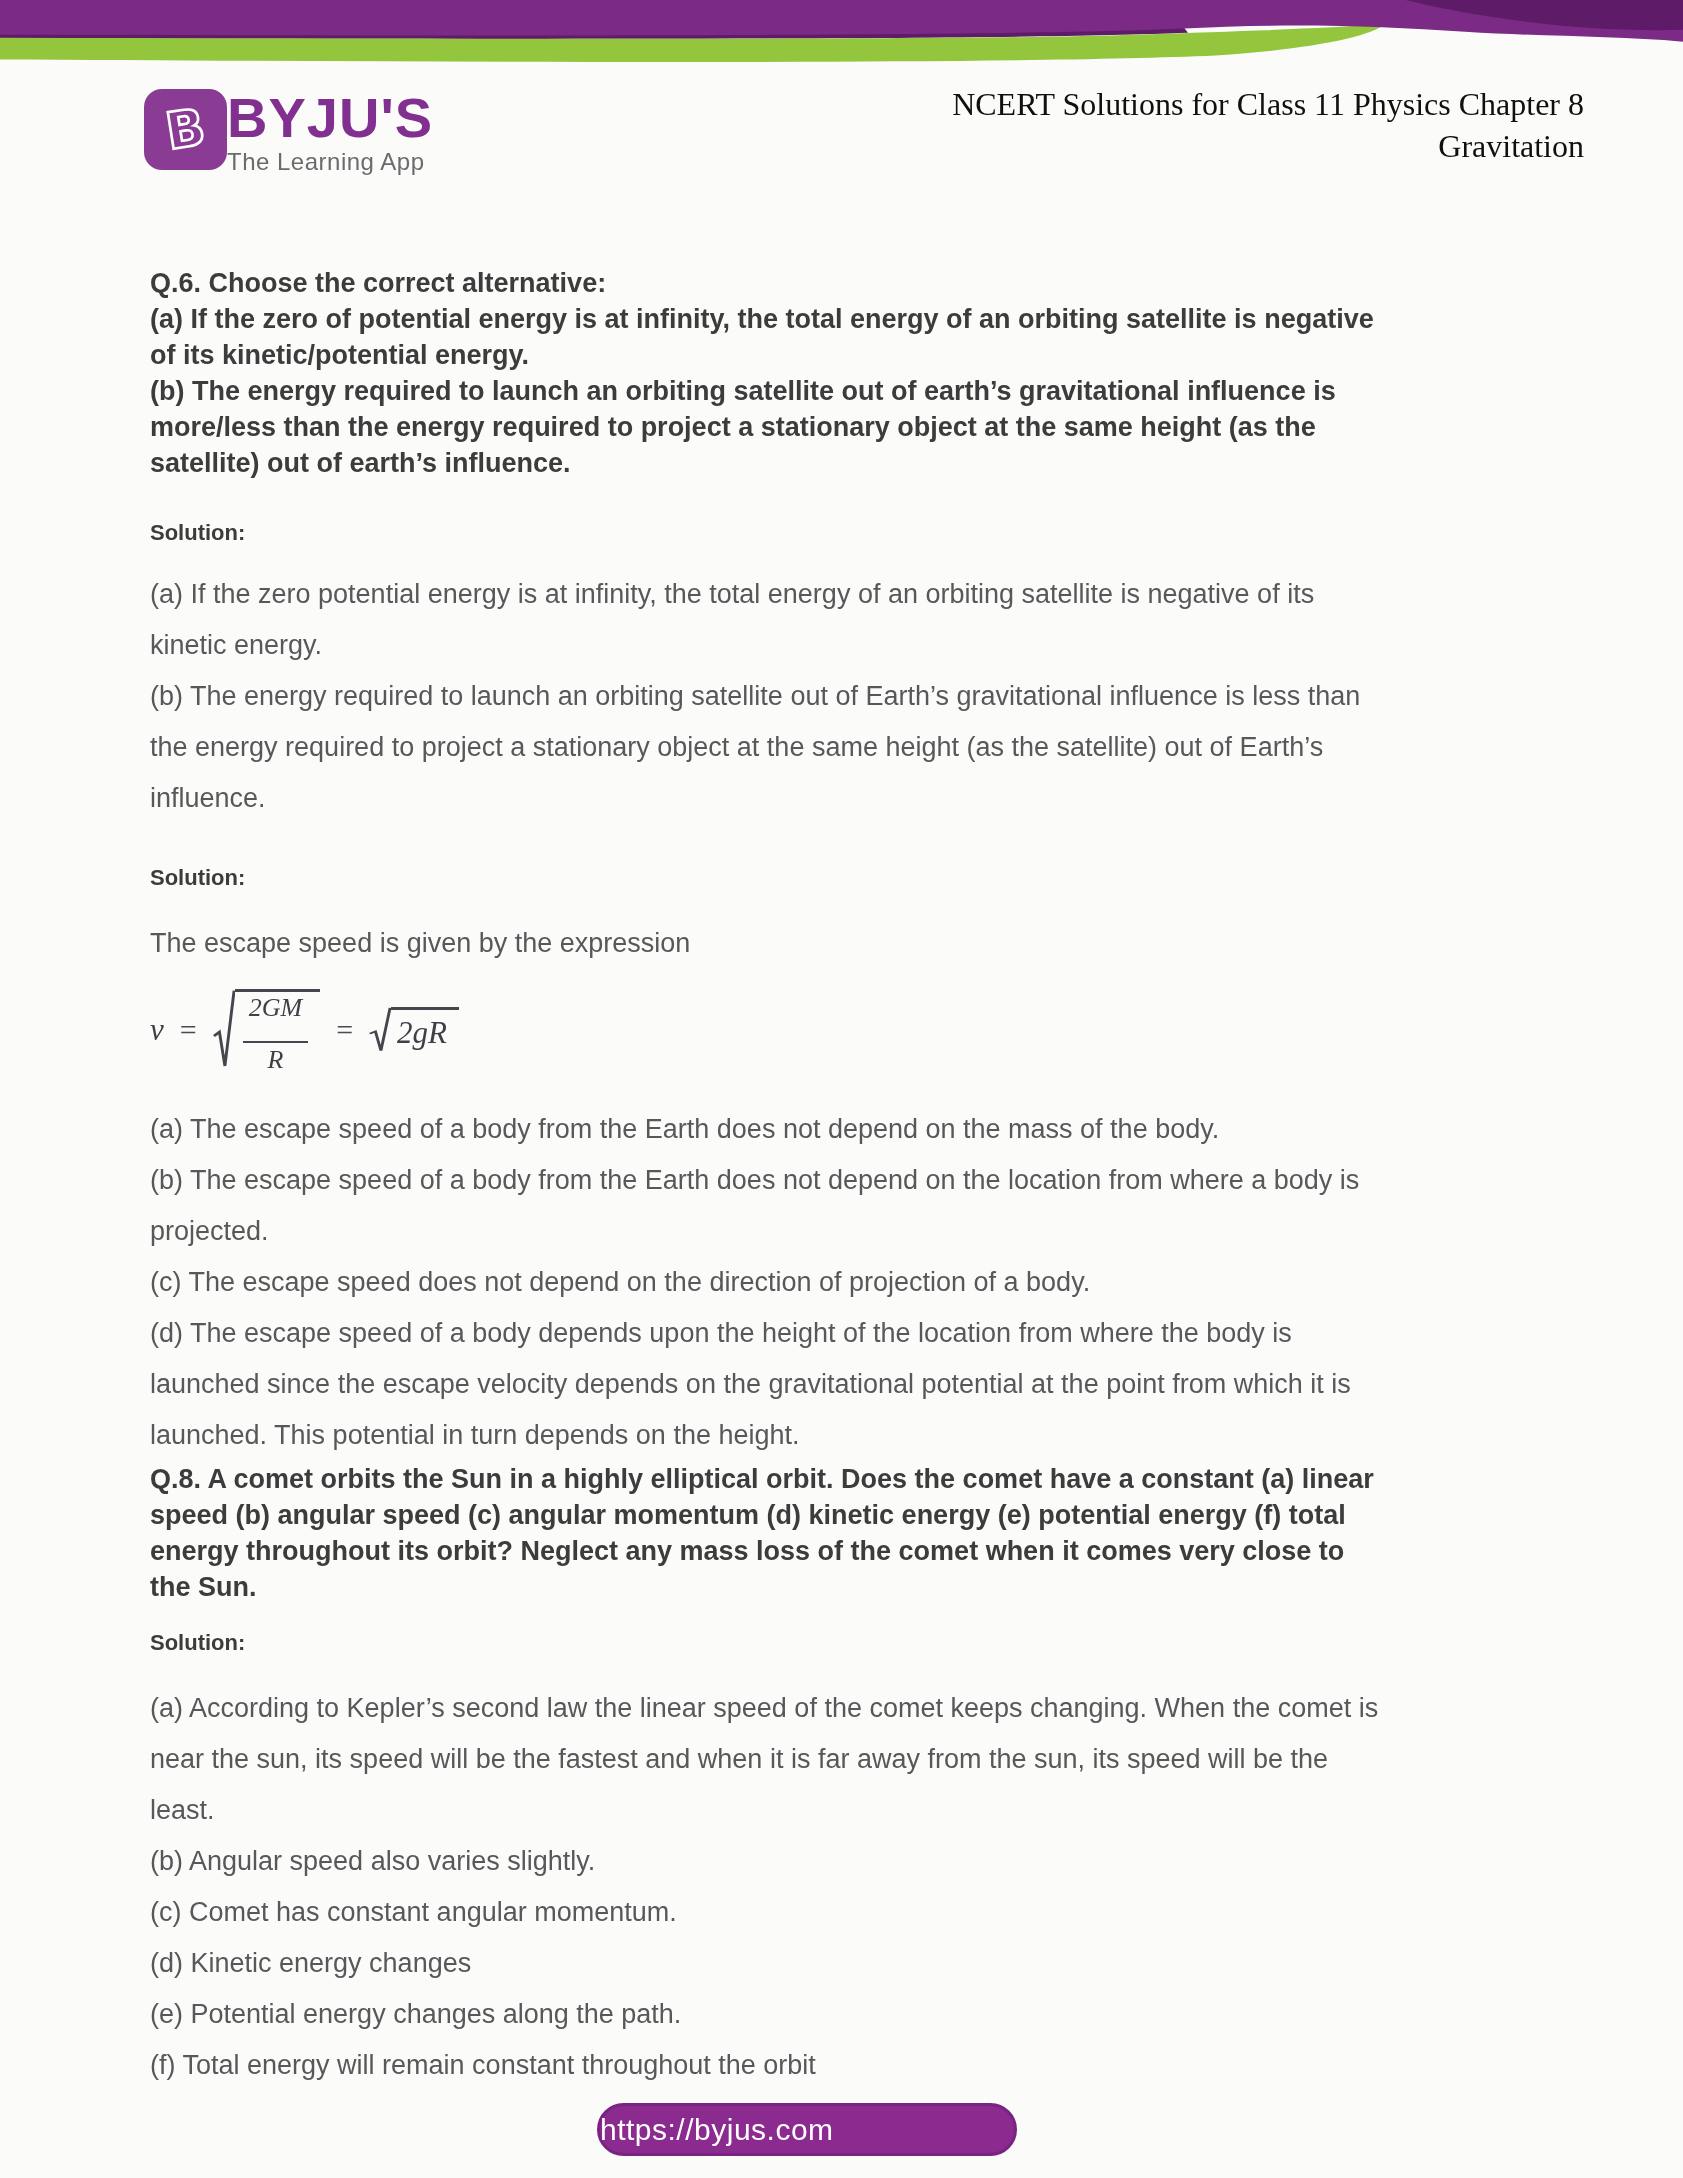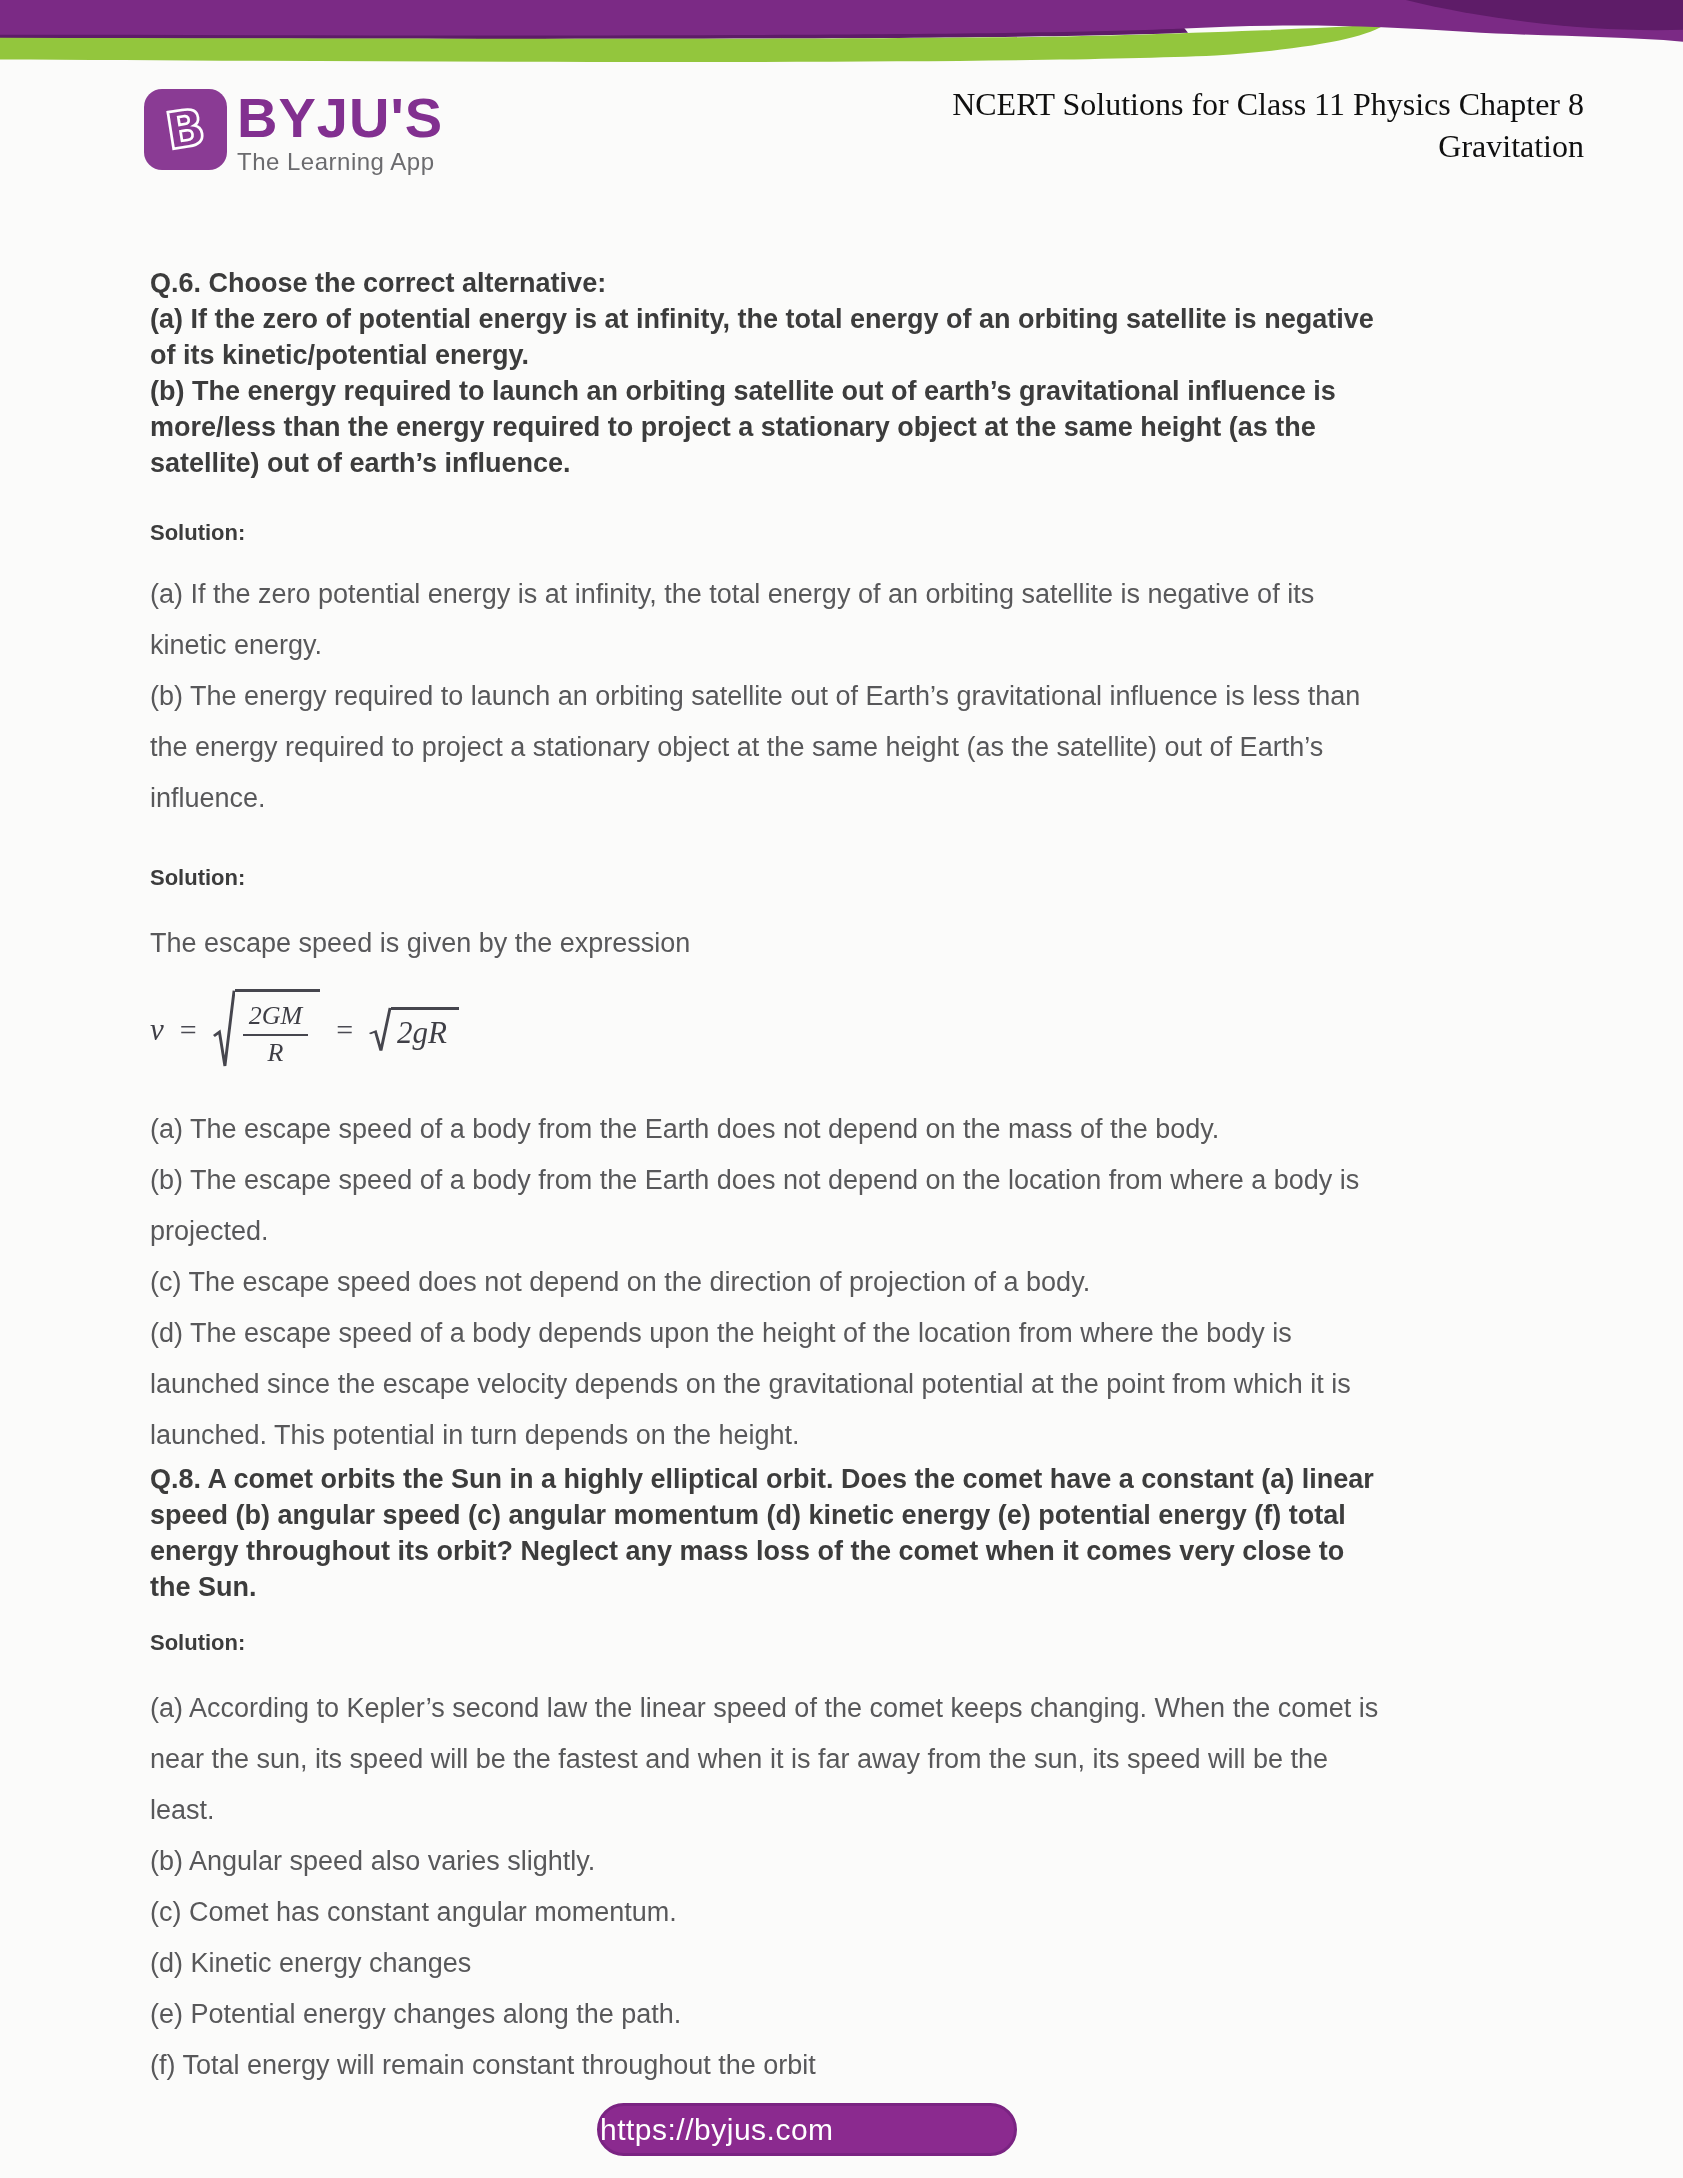--- a/index.html
+++ b/index.html
@@ -4,21 +4,21 @@
 <style>
   * { margin:0; padding:0; box-sizing:border-box; }
   html,body { width:1683px; height:2178px; }
   body { background:#fbfbfa; font-family:"Liberation Sans","DejaVu Sans",sans-serif; position:relative; overflow:hidden; }
 
   .header-wave { position:absolute; top:0; left:0; width:1683px; height:119px; }
 
   .logo { position:absolute; left:144px; top:89px; display:flex; align-items:flex-start; }
   .logo-badge { width:83px; height:81px; background:#8a3b94; border-radius:18px; display:flex; align-items:center; justify-content:center; }
   .logo-badge svg { width:61px; height:61px; }
-  .logo-textcol { margin-left:10px; display:flex; flex-direction:column;justify-content:flex-end; }
+  .logo-textcol { margin-left:0; display:flex; flex-direction:column;justify-content:flex-end; }
   .brand-wordmark { font-size:56px; font-weight:800; color:#823090; letter-spacing:1px; line-height:57px; }
   .brand-tagline { font-size:24px; color:#6b6b6e; letter-spacing:0.5px; margin-top:2px; }
 
   .doc-title { position:absolute; top:83px; right:99px; text-align:right;
     font-family:"Liberation Serif","DejaVu Serif",serif; font-weight:normal;
     font-size:32px; line-height:42px; color:#101010; }
 
   .content { position:absolute; left:150px; top:265px; width:1465px; }
   .q-text { font-size:27px; line-height:36px; font-weight:bold; color:#3c3c3c; white-space:pre-line; }
   .a-text { font-size:27px; line-height:51px; color:#58585a; white-space:pre-line; }
@@ -37,21 +37,21 @@
   .m-pill { margin-top:12px; }
 
   .formula { display:flex; align-items:center; height:85px;
     font-family:"Liberation Serif","DejaVu Serif",serif; font-style:italic;
     color:#3f3f46; font-size:31px; }
   .formula .op { font-style:normal; margin:0 16px; font-size:30px; color:#4a4a52; }
   .root { display:inline-flex; align-items:stretch; }
   .root svg.radsign { width:22px; }
   .vinculum { border-top:3px solid #46464e; display:flex; align-items:center; justify-content:center; padding:6px 12px 0 8px; }
   .frac { display:inline-flex; flex-direction:column; align-items:center; font-size:26px; line-height:30px; }
-  .frac .num { border-bottom:2px solid #46464e; padding:0 6px 3px; }
+  .frac .num { border-bottom:2px solid #46464e; padding:0 6px 18px; }
   .frac .den { padding-top:2px; }
   .root-big { height:81px; }
   .root-small { height:46px; align-self:center; }
   .root-small .vinculum { padding:4px 12px 0 6px; font-size:31px; }
 
   .pill { margin-left:447px; width:420px; height:53px; background:#8b2a8f; border:3px solid #7a2382;
     border-radius:28px; display:flex; align-items:center; justify-content:flex-start; cursor:pointer; }
   .pill span { color:#ffffff; font-size:30px; letter-spacing:0.5px; }
 </style>
 </head>

